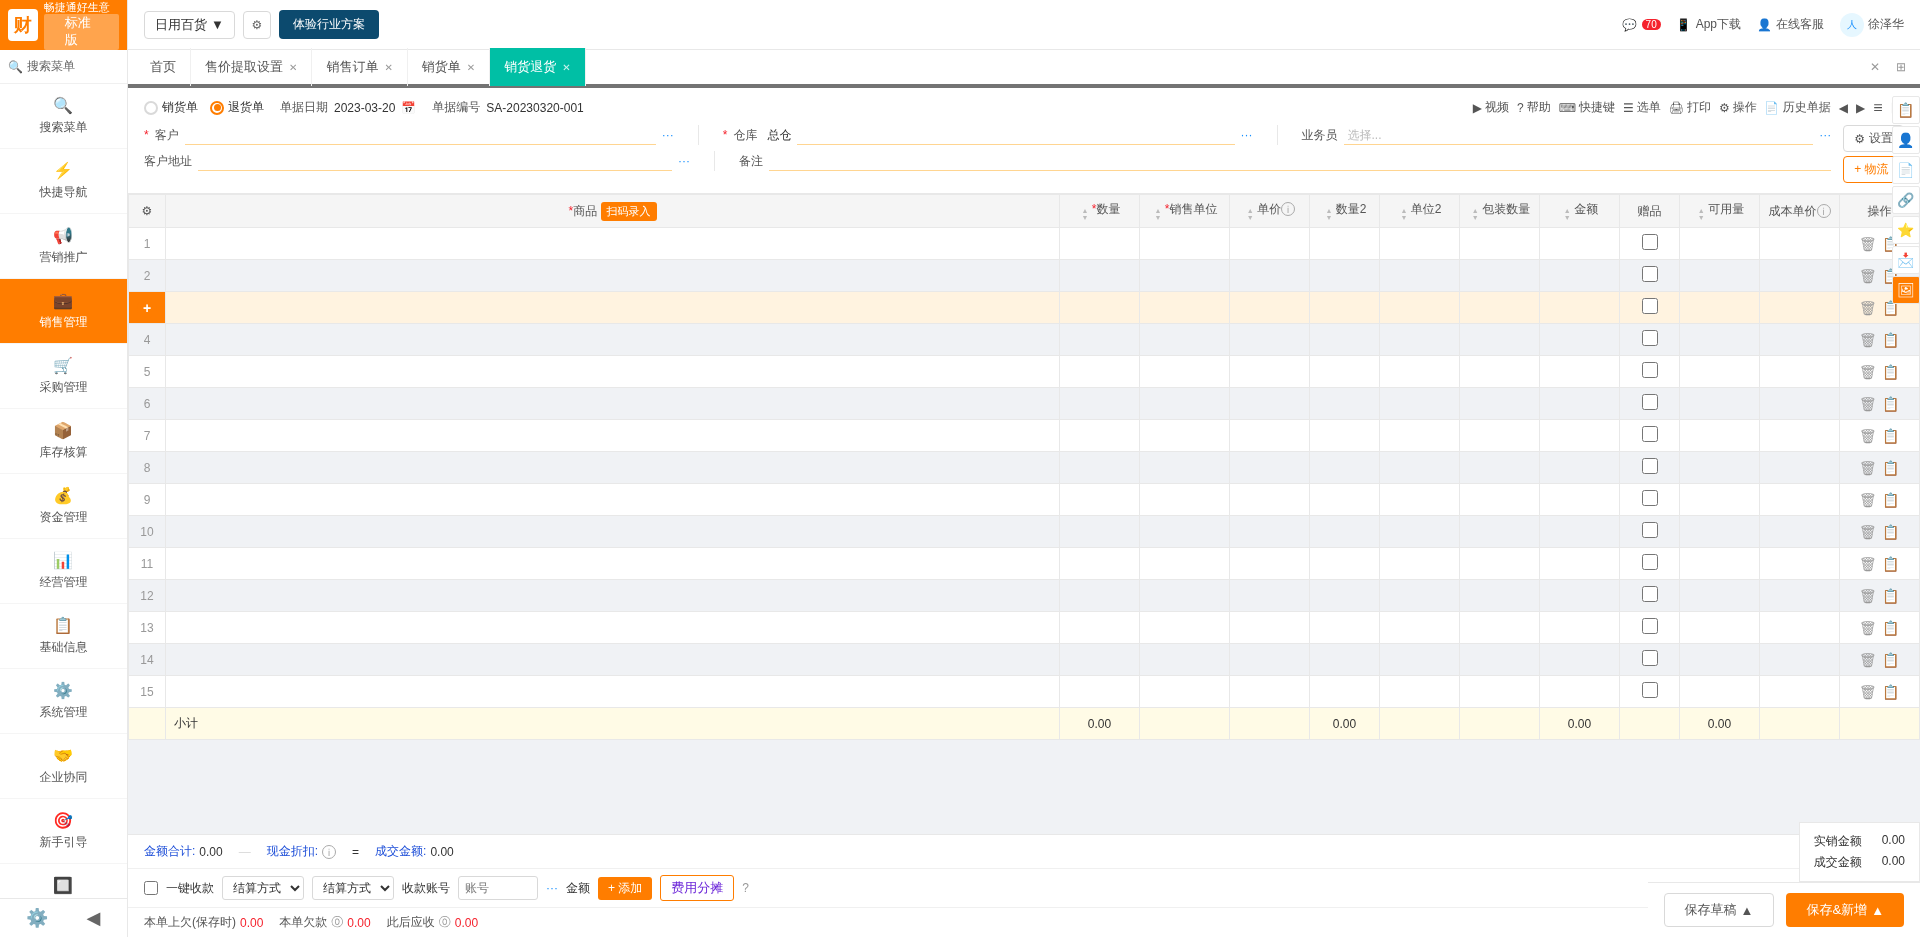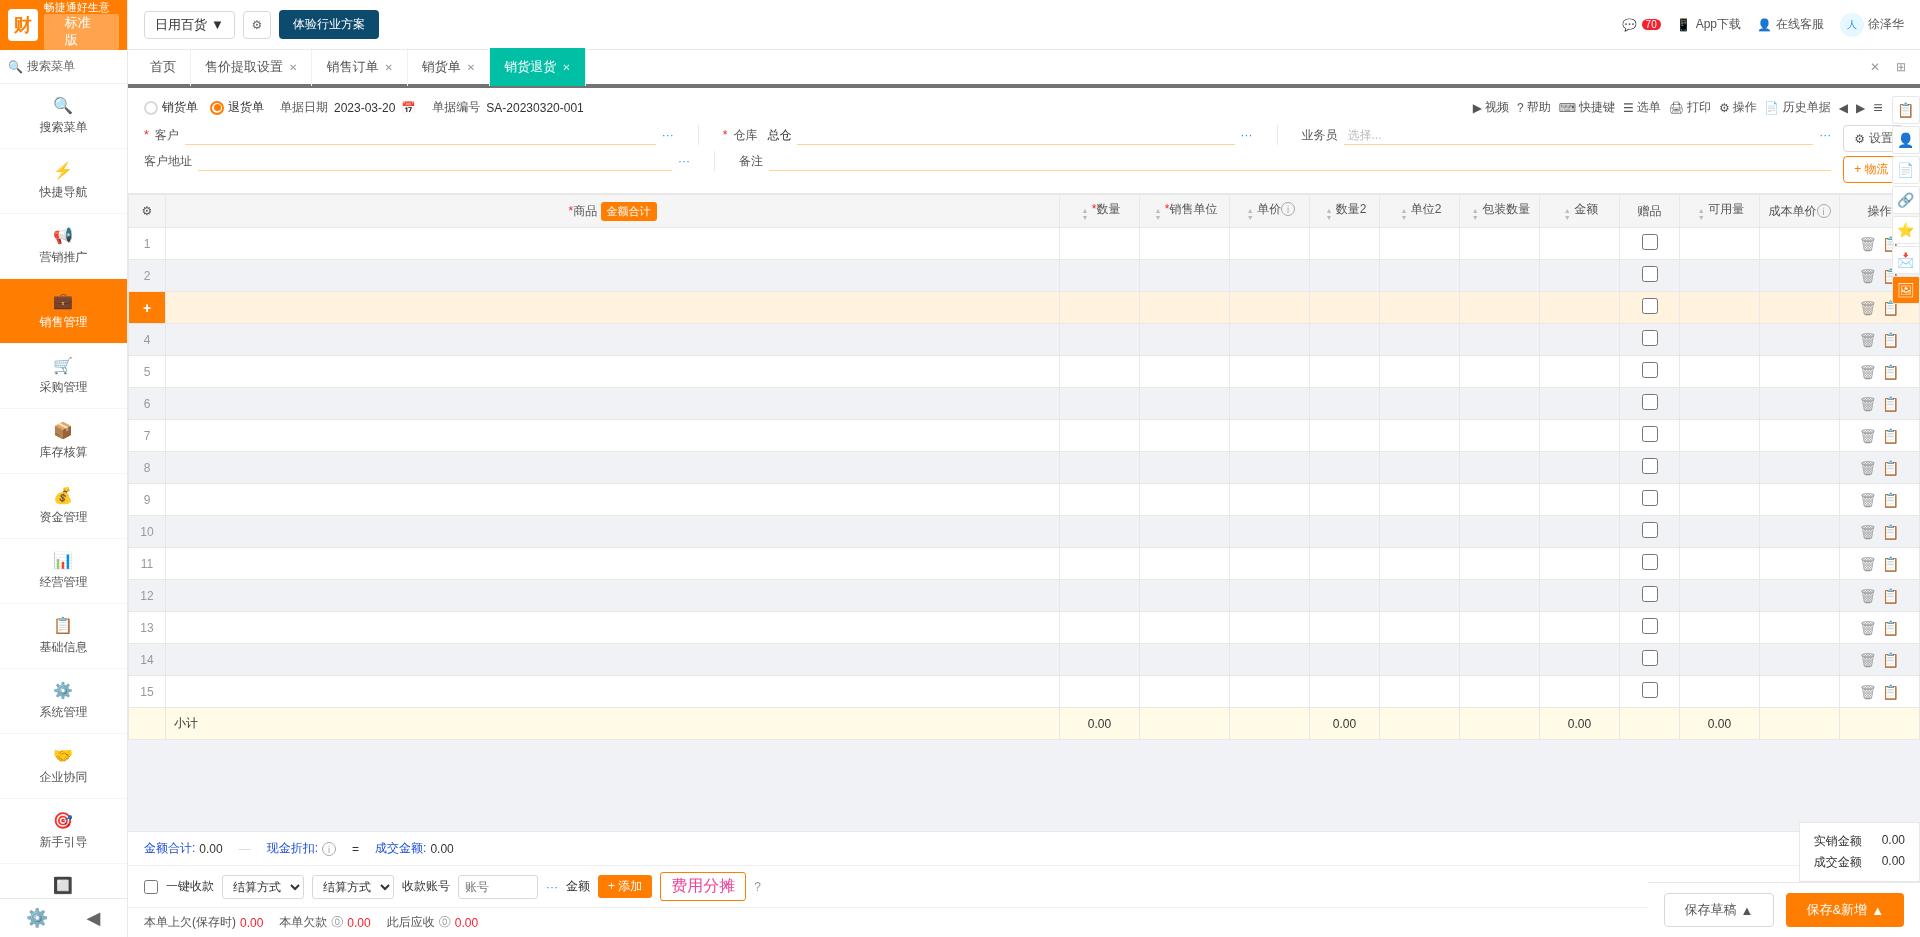--- a/index.html
+++ b/index.html
@@ -90,21 +90,21 @@
     .footer-field { display: flex; align-items: center; gap: 4px; }
     .footer-label { color: #1d4ed8; }
     .footer-value { color: #333; font-weight: 500; }
     .footer-separator { color: #d9d9d9; }
 
     .footer-row2 { display: flex; align-items: center; gap: 8px; padding: 6px 16px; border-bottom: 1px solid #f0f0f0; }
     .checkbox-small { width: 14px; height: 14px; border: 1px solid #d9d9d9; cursor: pointer; }
     .footer-select { border: 1px solid #d9d9d9; border-radius: 3px; padding: 2px 6px; font-size: 12px; color: #333; background: #fff; cursor: pointer; height: 24px; }
     .footer-input-small { border: 1px solid #d9d9d9; border-radius: 3px; padding: 2px 6px; font-size: 12px; width: 80px; height: 24px; }
     .add-btn { background: #ff7d00; color: #fff; border: none; border-radius: 3px; padding: 3px 10px; cursor: pointer; font-size: 12px; display: flex; align-items: center; gap: 3px; }
-    .fee-btn { background: #fff; border: 1px solid #ff7d00; color: #ec4899; border-radius: 3px; padding: 3px 10px; cursor: pointer; font-size: 16px; }
+    .fee-btn { background: #fff; border: 1px solid #ff7d00; color: #6d28d9; border-radius: 3px; padding: 3px 10px; cursor: pointer; font-size: 13px; }
     .help-icon { color: #999; cursor: pointer; }
 
     .footer-row3 { display: flex; align-items: center; justify-content: space-between; padding: 6px 16px; }
     .footer-stats { display: flex; gap: 16px; font-size: 12px; }
     .footer-stat { display: flex; align-items: center; gap: 4px; color: #555; }
     .footer-stat-value { color: #f5222d; }
     .print-info { display: flex; align-items: center; gap: 4px; font-size: 12px; color: #555; }
     .btn-save-draft { background: #fff; border: 1px solid #d9d9d9; color: #555; border-radius: 4px; padding: 7px 20px; cursor: pointer; font-size: 13px; display: flex; align-items: center; gap: 4px; }
     .btn-save-new { background: #ff7d00; border: none; color: #fff; border-radius: 4px; padding: 7px 20px; cursor: pointer; font-size: 13px; display: flex; align-items: center; gap: 4px; }
 
@@ -365,21 +365,21 @@
 
     <div class="table-container">
       <table class="data-table">
         <thead>
           <tr>
             <th class="col-num">
               <span>⚙</span>
             </th>
             <th class="col-product">
               <span class="th-required">*</span>商品
-              <button class="scan-btn">金额合计</button>
+              <button class="scan-btn">扫码录入</button>
             </th>
             <th class="col-qty">
               <span class="sort-icons">
                   <span class="sort-icon">▲</span>
                   <span class="sort-icon">▼</span>
                 </span>
               <span class="th-required">*</span>数量
             </th>
             <th class="col-unit">
               <span class="sort-icons">

